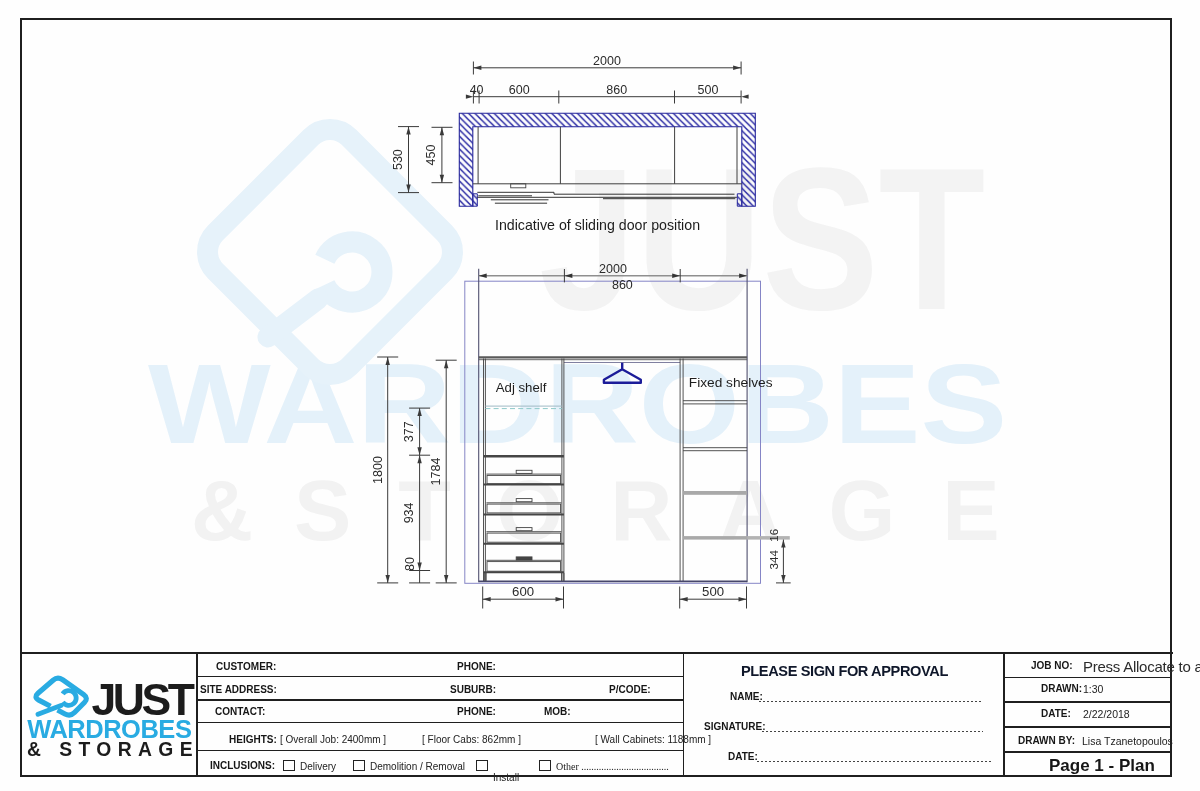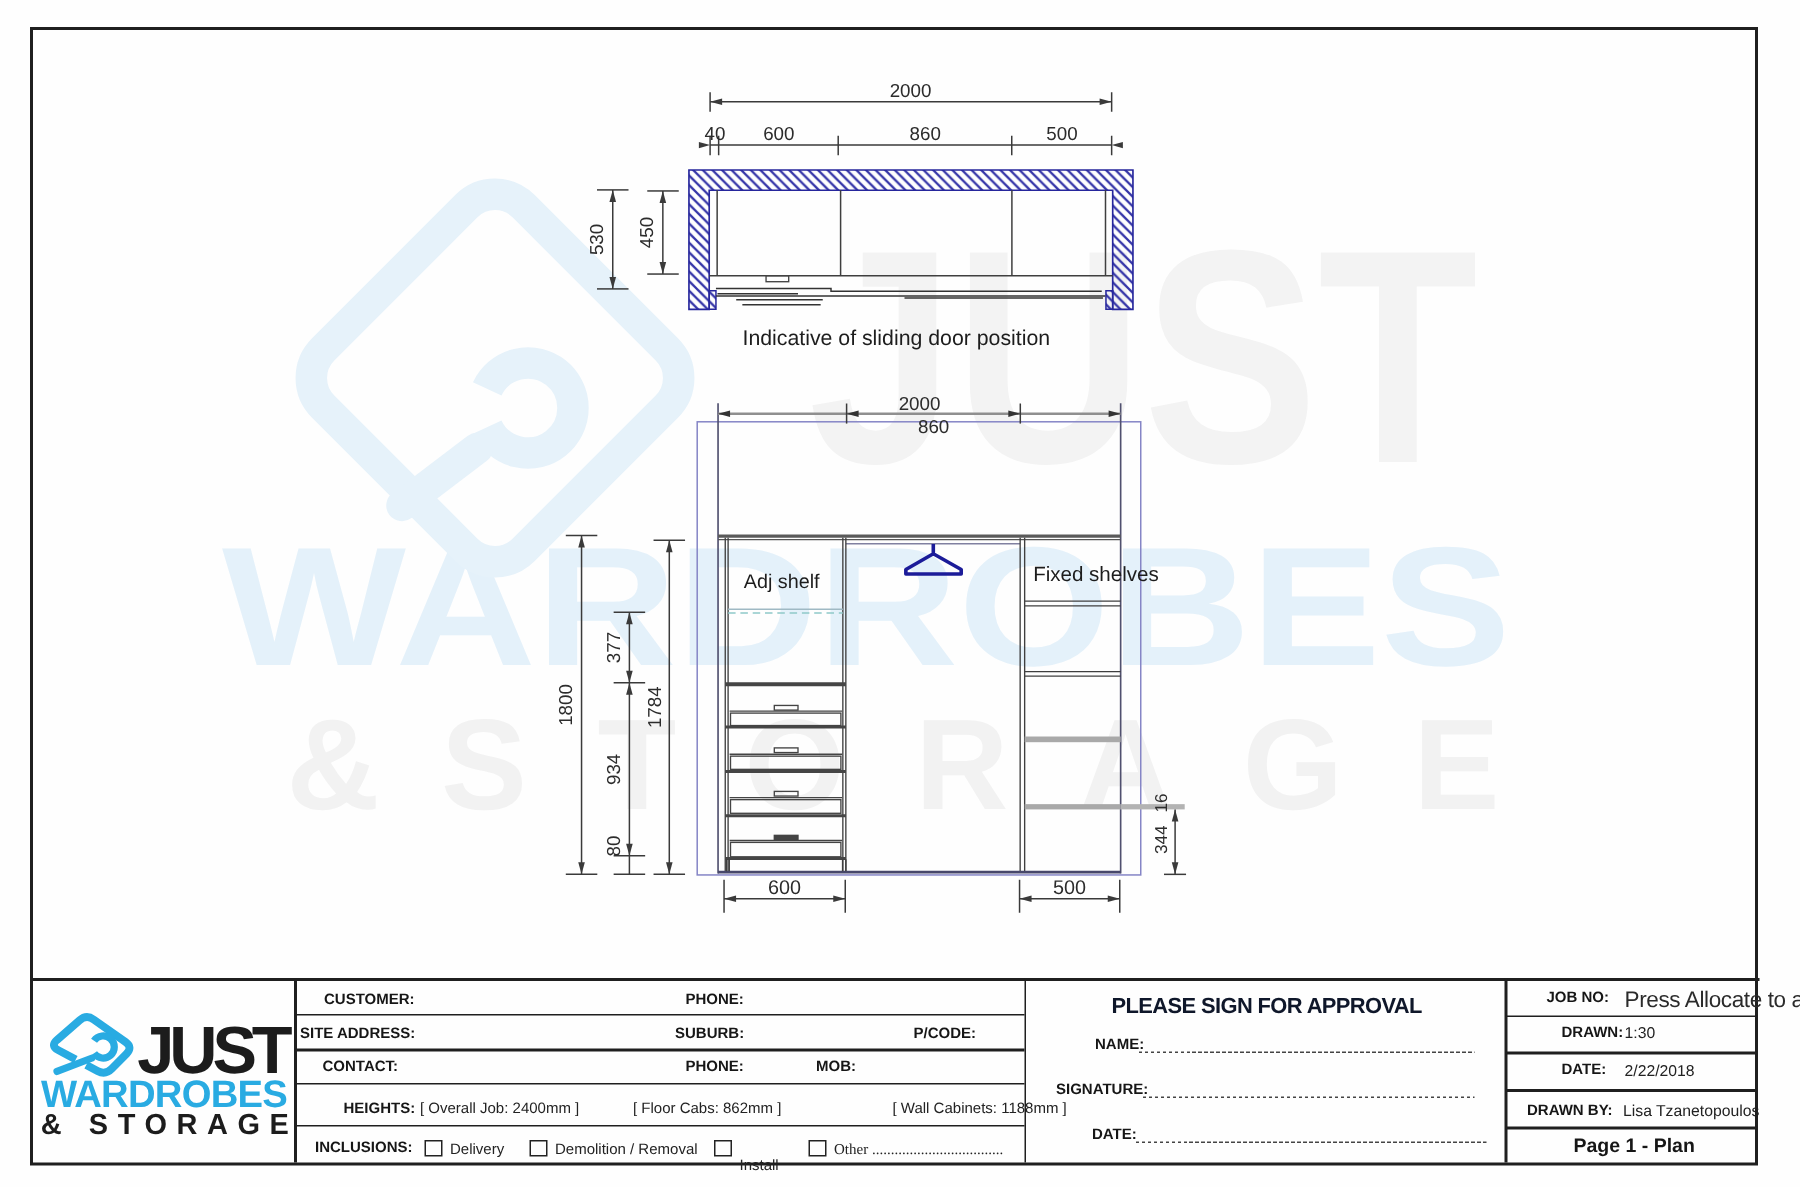--- a/index.html
+++ b/index.html
@@ -354,21 +354,21 @@
 
 <div class="lbl" style="left:1041px;top:682.7px;font-size:10px;">DRAWN:</div>
 <div class="val" style="left:1083px;top:682.7px;font-size:10.5px;">1:30</div>
 
 <div class="lbl" style="left:1041px;top:708.3px;font-size:10px;">DATE:</div>
 <div class="val" style="left:1083px;top:708.3px;font-size:10.5px;">2/22/2018</div>
 
 <div class="lbl" style="left:1018px;top:734.7px;font-size:10px;">DRAWN BY:</div>
 <div class="val" style="left:1082px;top:734.7px;font-size:10.5px;">Lisa Tzanetopoulos</div>
 
-<div class="lbl" style="left:1049px;top:755.6px;font-size:13px;">Page 1 - Plan</div>
+<div class="lbl" style="left:1049px;top:755.6px;font-size:17px;">Page 1 - Plan</div>
 
 <svg class="abs" style="left:24px;top:666px;" width="172" height="100" viewBox="0 0 172 100">
 
   <path d="M 14.0 27.3 L 29.1 14.2 Q 33.6 10.2 38.5 13.7 L 59.7 28.7 Q 64.6 32.2 60.4 36.5 L 50.5 46.5 Q 46.3 50.8 41 48 L 33.5 44 M 26.5 40.3 L 14.8 34.1 Q 9.5 31.3 14.0 27.3" fill="none" stroke="#29abe2" stroke-width="5.2" stroke-linejoin="round"></path>
   <path d="M 38.7 27.8 A 7.4 7.4 0 1 1 38.7 36.2" fill="none" stroke="#29abe2" stroke-width="4.8"></path>
   <path d="M 37 39.5 L 14 48.3" fill="none" stroke="#29abe2" stroke-width="4.8" stroke-linecap="round"></path>
 
   <text x="67.5" y="49.2" font-size="44.5" font-weight="bold" letter-spacing="-3.4" fill="#1c1c1c">JUST</text>
 
   <text x="3.3" y="71.7" font-size="25.5" font-weight="bold" letter-spacing="-0.5" fill="#29abe2">WARDROBES</text>

